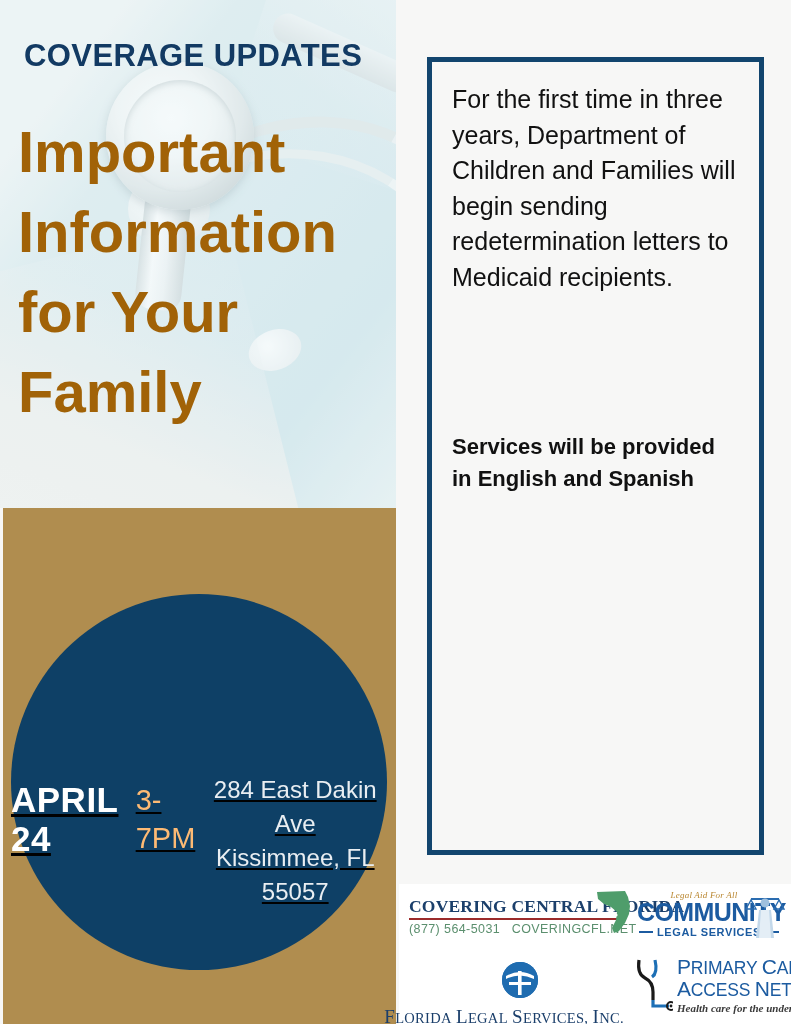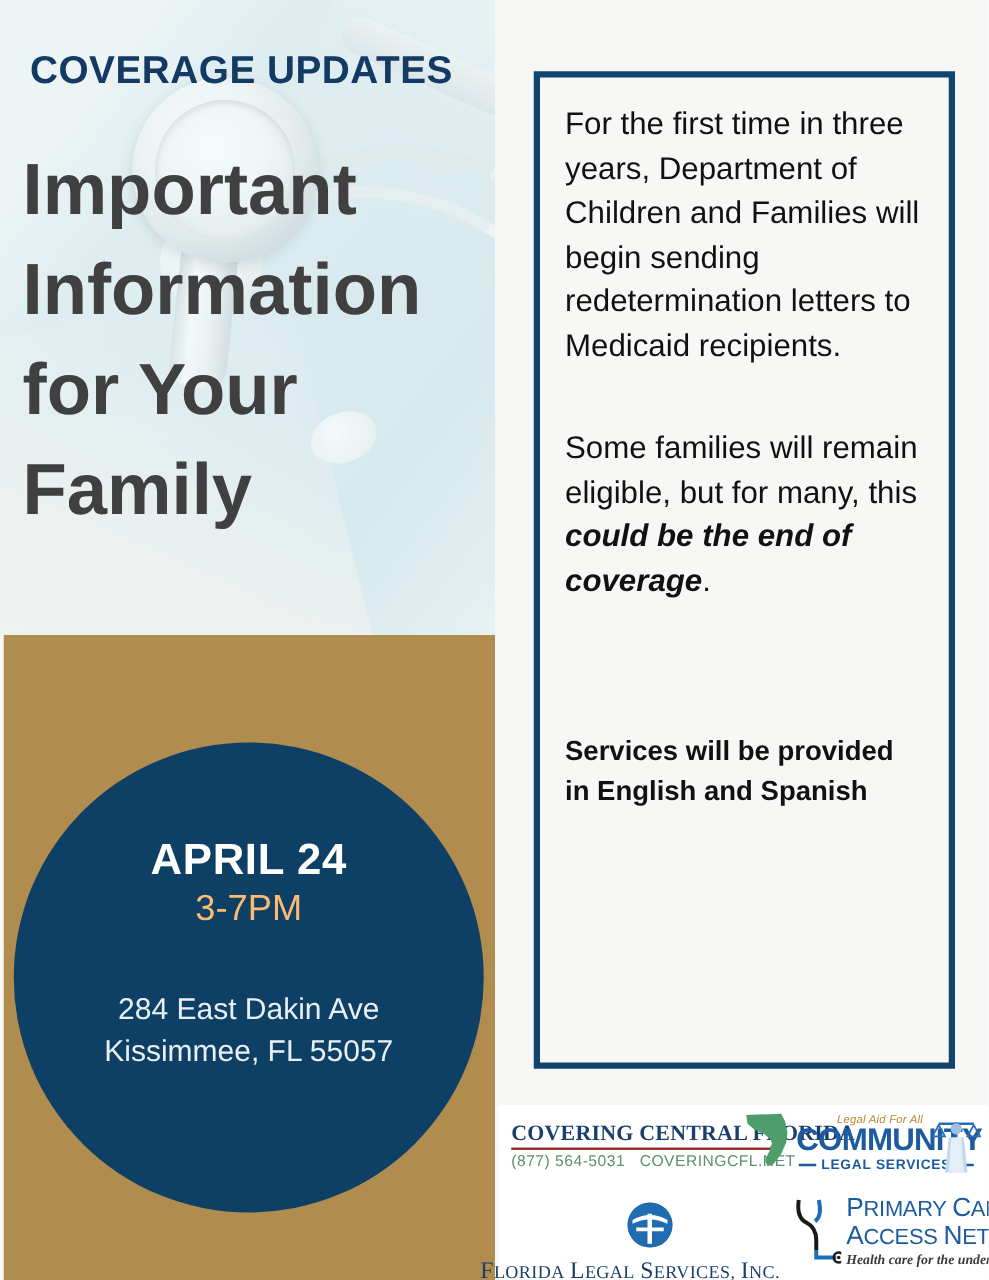--- a/index.html
+++ b/index.html
@@ -152,46 +152,47 @@
     white-space: nowrap;
   }
   .headline {
     position: absolute;
     left: 18px;
     top: 112px;
     width: 376px;
     font-size: 58px;
     line-height: 1.38;
     font-weight: bold;
-    color: #404040;
+    color: #a16207;
   }
 
   
   .gold-panel {
     position: absolute;
     left: 3px;
     top: 508px;
     width: 393px;
     height: 516px;
     background: #b08d4f;
   }
   .event-circle {
     position: absolute;
     left: 8px;
     top: 86px;
     width: 376px;
     height: 376px;
     border-radius: 50%;
     background: #0e4066;
     display: flex;
-    flex-direction: column;
+    flex-direction: row;
     align-items: center;
     justify-content: flex-start;
     padding-top: 74px;
     box-sizing: border-box;
+    text-decoration: underline;
   }
   .event-date {
     color: #ffffff;
     font-size: 35px;
     font-weight: bold;
     letter-spacing: 0.5px;
     line-height: 1.12;
   }
   .event-time {
     color: #fdba74;
@@ -275,21 +276,21 @@
     position: absolute;
     left: 186px;
     top: -8px;
     width: 40px;
     height: 46px;
   }
 
   
   .lg-cls { left: 242px; top: 6px; width: 142px; }
   .cls-script {
-    font-family: Liberation Sans, sans-serif;
+    font-family: Liberation Serif, serif;
     font-style: italic;
     font-size: 9px;
     color: #b9862f;
     text-align: center;
     letter-spacing: 0.2px;
     margin-left: -16px;
   }
   .cls-main {
     font-size: 25px;
     font-weight: bold;
@@ -402,21 +403,20 @@
       <div class="event-address">
         <div>284 East Dakin Ave</div>
         <div>Kissimmee, FL 55057</div>
       </div>
     </div>
   </div>
 
   <div class="info-box">
     <p>For the first time in three years, Department of Children and Families will begin sending redetermination letters to Medicaid recipients.</p>
     <div class="p-gap"></div>
-    <p><span>Some families will remain eligible, but for many, this </span><span class="emph">could be the end of coverage</span><span>.</span></p>
     <div class="p-gap-lg"></div>
     <div class="p-gap"></div>
     <p class="bold-block">Services will be provided in English and Spanish</p>
   </div>
 
   <div class="logos">
 
     <div class="logo-cell lg-ccf">
       <div class="ccf-title">COVERING  CENTRAL FLORIDA</div>
       <div class="ccf-rule"></div>

